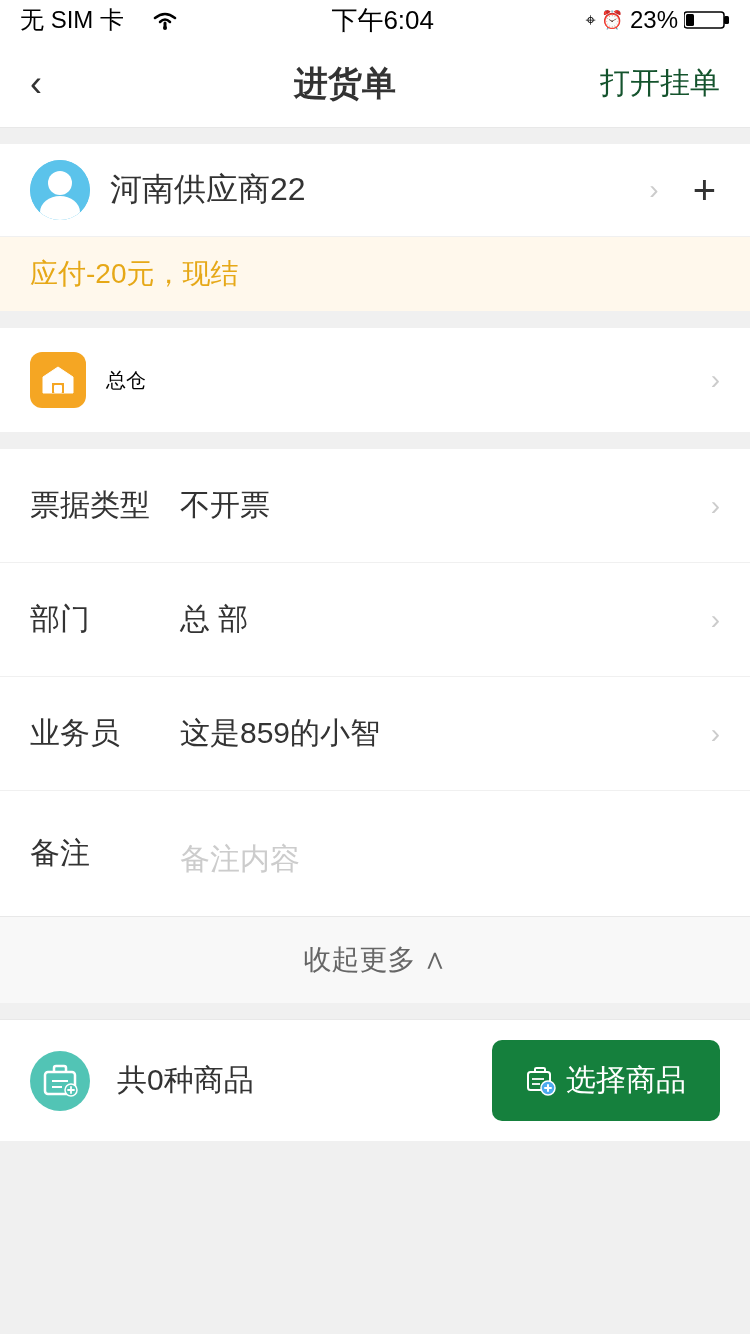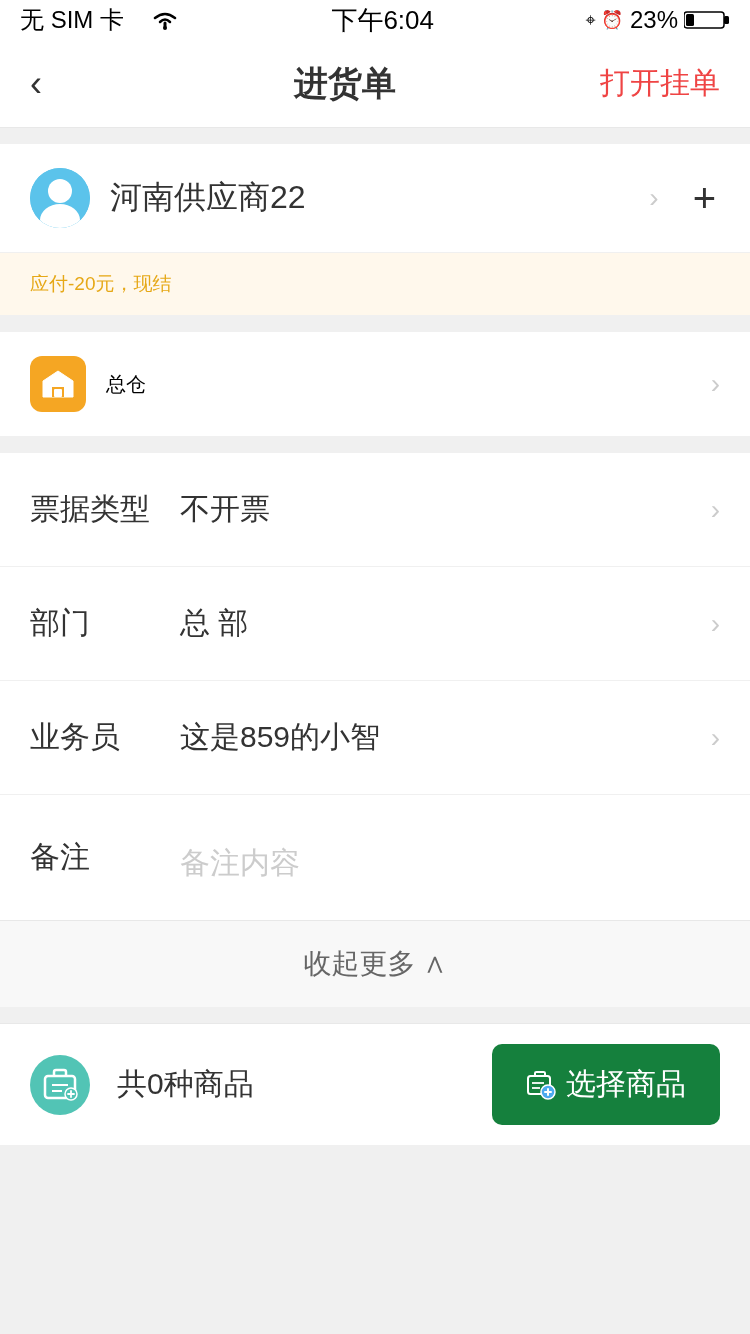--- a/index.html
+++ b/index.html
@@ -46,42 +46,42 @@
       cursor: pointer;
       width: 60px;
     }
     .nav-title {
       font-size: 34px;
       font-weight: 600;
       color: #333;
     }
     .nav-action {
       font-size: 30px;
-      color: #ef4444;
+      color: #14532d;
       cursor: pointer;
     }
 
     
     .section-divider {
       width: 100%;
       height: 16px;
       background: #f0f0f0;
     }
 
     
     .card-section {
       background: #fff;
       margin-bottom: 0;
     }
 
     
     .supplier-row {
       display: flex;
       align-items: center;
-      padding: 24px 30px;
+      padding: 16px 30px;
       background: #fff;
       border-bottom: 1px solid #f0f0f0;
     }
     .supplier-avatar {
       width: 60px;
       height: 60px;
       border-radius: 50%;
       background: #5bc3eb;
       display: flex;
       align-items: center;
@@ -108,21 +108,21 @@
       font-size: 40px;
       color: #333;
       cursor: pointer;
       padding: 0 4px;
     }
 
     
     .notice-banner {
       background: #fff8ec;
       padding: 18px 30px;
-      font-size: 19px;
+      font-size: 28px;
       color: #e6a817;
     }
 
     
     .warehouse-row {
       display: flex;
       align-items: center;
       padding: 24px 30px;
       background: #fff;
       border-top: 1px solid #f0f0f0;

